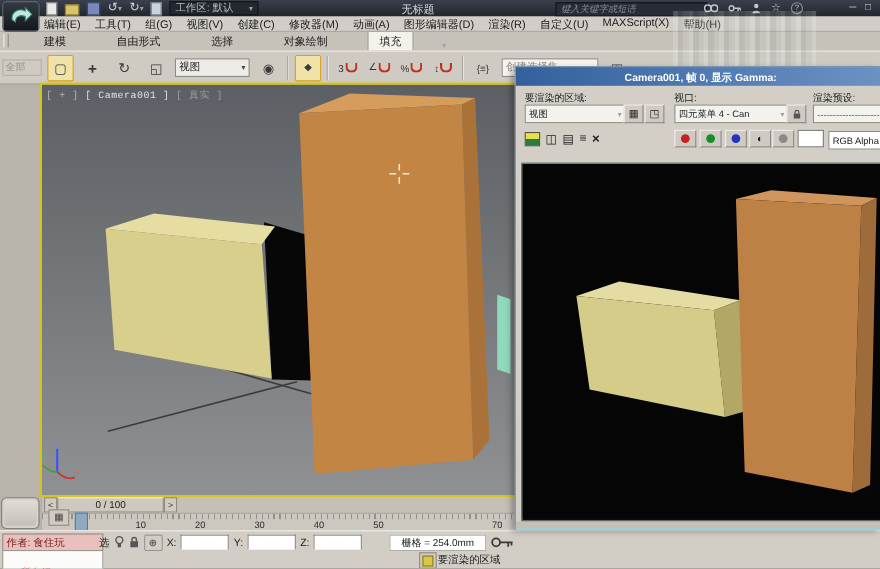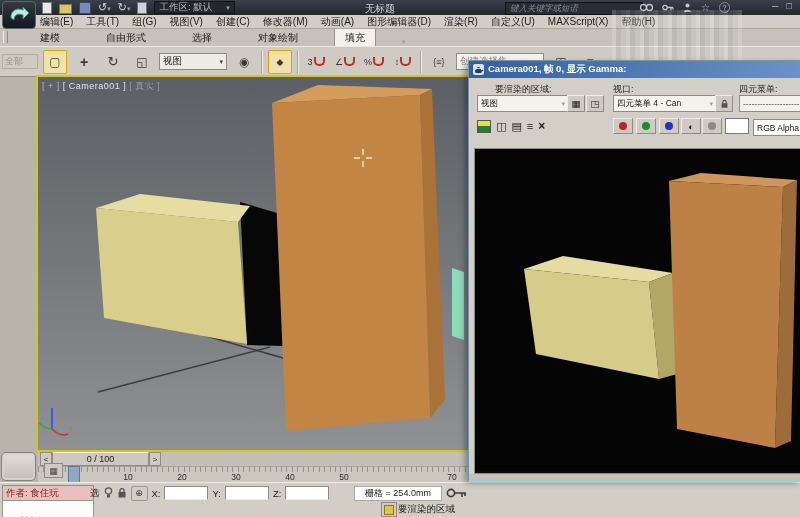--- a/index.html
+++ b/index.html
@@ -41,21 +41,21 @@
   .sep{width:1px;height:22px;background:#a8a49c;border-right:1px solid #eceae4;}
   .combo{background:#edebe5;border:1px solid #8e8a84;height:15px;display:flex;align-items:center;
          justify-content:space-between;padding:0 3px;font-size:9.5px;}
   .combo .caret{color:#444;}
   .faintbox{width:30px;height:13px;border:1px solid #b2aea6;color:#96928a;font-size:9px;display:flex;align-items:center;padding:0 2px;overflow:hidden;white-space:nowrap;}
   .magnet{width:7px;height:7px;border:2px solid #c03020;border-top:none;border-radius:0 0 5px 5px;display:inline-block;margin-left:1px;}
   .snaplbl{font-size:9px;color:#333;}
   
   .leftstrip{left:0;top:77px;width:38px;height:405px;background:#b8b4ac;border-right:1px solid #908c84;}
   .viewport{left:38px;top:77px;width:432px;height:373px;outline:2px solid #d6c51e;background:#76797c;}
-  .vplabel{left:4px;top:3px;font-size:9px;letter-spacing:.5px;}
+  .vplabel{left:4px;top:3px;font-size:9px;letter-spacing:.5px;font-family:Liberation Mono, monospace;}
   .vplabel .b1{color:#b4b4b4;} .vplabel .b2{color:#e2e2e2;} .vplabel .b3{color:#9c9c9c;}
   
   .cornerbtn{left:1px;top:452px;width:33px;height:27px;background:linear-gradient(#e2dfd8,#c2beb6);
              border:1px solid #84807a;border-radius:5px;box-shadow:inset 0 0 0 2px #d5d2ca;}
   .trackrow{left:38px;top:452px;width:432px;height:14px;background:#c4c0b8;display:flex;align-items:center;}
   .tr-arrow{width:10px;height:12px;border:1px solid #8e8a84;background:#cfcbc3;font-size:8px;display:flex;align-items:center;justify-content:center;}
   .tr-slider{width:95px;height:12px;background:#cdc9c1;border:1px solid #8e8a84;border-top-color:#efede8;text-align:center;font-size:9px;line-height:12px;}
   .ruler{left:38px;top:466px;width:432px;height:16px;background:#ccc8c0;border-top:1px solid #a6a29a;
          background-image:repeating-linear-gradient(90deg,#94908a 0 1px,transparent 1px 5.4px);
          background-size:100% 5px;background-repeat:no-repeat;background-position:0 0;}
@@ -80,21 +80,21 @@
   .pgbtn{left:381px;top:19px;width:14px;height:13px;background:#cfcbc3;border:1px solid #8e8a84;
          display:flex;align-items:center;justify-content:center;}
   .pgbtn i{width:8px;height:8px;background:#d8c84a;border:1px solid #8a7a20;display:block;}
   .timetag{left:398px;top:20px;font-size:9.5px;}
   .btn3d{background:#cfcbc3;border:1px solid #8e8a84;border-top-color:#efede8;border-left-color:#efede8;
          display:flex;align-items:center;justify-content:center;font-size:9.5px;}
   
   .rfw{left:468px;top:60px;width:332px;height:419px;background:#d3cfc7;border-left:1px solid #7a93ae;
        border-top:1px solid #7a93ae;z-index:40;box-shadow:-3px 3px 6px rgba(0,0,0,.35);}
   .rfw-title{left:0;top:0;width:332px;height:17px;background:linear-gradient(90deg,#33609c,#6c92c4);
-             color:#fff;font-size:9.5px;font-weight:bold;display:flex;align-items:center;gap:4px;padding-left:4px;box-sizing:border-box;}
+             color:#fff;font-size:9.5px;font-weight:bold;display:flex;align-items:center;gap:4px;padding-left:4px;box-sizing:border-box;flex-direction:column;}
   .rfw-lbl{font-size:9px;color:#222;}
   .rfw-combo{background:#f4f2ec;border:1px solid #8e8a84;height:15px;display:flex;align-items:center;
              justify-content:space-between;padding:0 3px;font-size:8.5px;white-space:nowrap;overflow:hidden;}
   .rfw-sq{width:16px;height:15px;}
   .dotbtn{width:18px;height:14px;}
   .dot{width:8px;height:8px;border-radius:50%;display:block;}
   .swatch{width:22px;height:14px;background:#fff;border:1px solid #777;}
   .rfw-img{left:5px;top:87px;width:326px;height:324px;border:1px solid #8a8a8a;background:#0a0a0a;}
   .rfw-bottom{left:0;top:413px;width:332px;height:6px;background:#c4c0b8;border-bottom:2px solid #9fd0da;}
   .ghost{left:612px;top:10px;width:130px;height:52px;z-index:25;opacity:.22;pointer-events:none;
@@ -316,41 +316,41 @@
 
   <div class="abs rfw">
     <div class="abs rfw-title">
       <svg width="11" height="11" viewBox="0 0 11 11">
         <rect x="0" y="0" width="11" height="11" rx="2" fill="#d8e2ee"></rect>
         <path d="M2 7 C2 4 9 4 9 7 L8.2 9 H2.8 Z M9 5.5 L10.5 6.5 L9 7.5 Z M4 4 C4 2.6 7 2.6 7 4" fill="#1e3c64"></path>
       </svg>
       <span>Camera001, 帧 0, 显示 Gamma:</span>
     </div>
 
-    <span class="abs rfw-lbl" style="left:26px;top:22px">要渲染的区域:</span>
+    <span class="abs rfw-lbl" style="left:8px;top:22px">要渲染的区域:</span>
     <span class="abs rfw-combo" style="left:8px;top:34px;width:84px">
       <span>视图</span>
         <span class="caret">▾</span>
     </span>
     <span class="abs btn3d rfw-sq" style="left:98px;top:34px">▦</span>
     <span class="abs btn3d rfw-sq" style="left:117px;top:34px">◳</span>
 
     <span class="abs rfw-lbl" style="left:144px;top:22px">视口:</span>
     <span class="abs rfw-combo" style="left:144px;top:34px;width:96px">
       <span>四元菜单 4 - Can</span>
         <span class="caret">▾</span>
     </span>
     <span class="abs btn3d rfw-sq" style="left:246px;top:34px">
       <svg width="9" height="10" viewBox="0 0 10 12">
         <rect x="1.5" y="5" width="7" height="5.5" fill="#555"></rect>
           <path d="M3 5 V3.4 C3 1 7 1 7 3.4 V5" fill="none" stroke="#555" stroke-width="1.3"></path>
       </svg>
     </span>
 
-    <span class="abs rfw-lbl" style="left:270px;top:22px">四元菜单:</span>
+    <span class="abs rfw-lbl" style="left:270px;top:22px">渲染预设:</span>
     <span class="abs rfw-combo" style="left:270px;top:34px;width:62px;color:#555">
       <span>--------------------</span>
     </span>
 
     <span class="abs" style="left:8px;top:58px;display:flex;gap:5px;align-items:center">
       <span style="width:12px;height:11px;background:linear-gradient(#e8e04a 45%,#2a7a3a 45%);border:1px solid #555"></span>
       <span style="font-size:11px">◫</span>
       <span style="font-size:11px">▤</span>
       <span style="font-size:11px">≡</span>
       <span style="font-size:12px;font-weight:bold">×</span>

